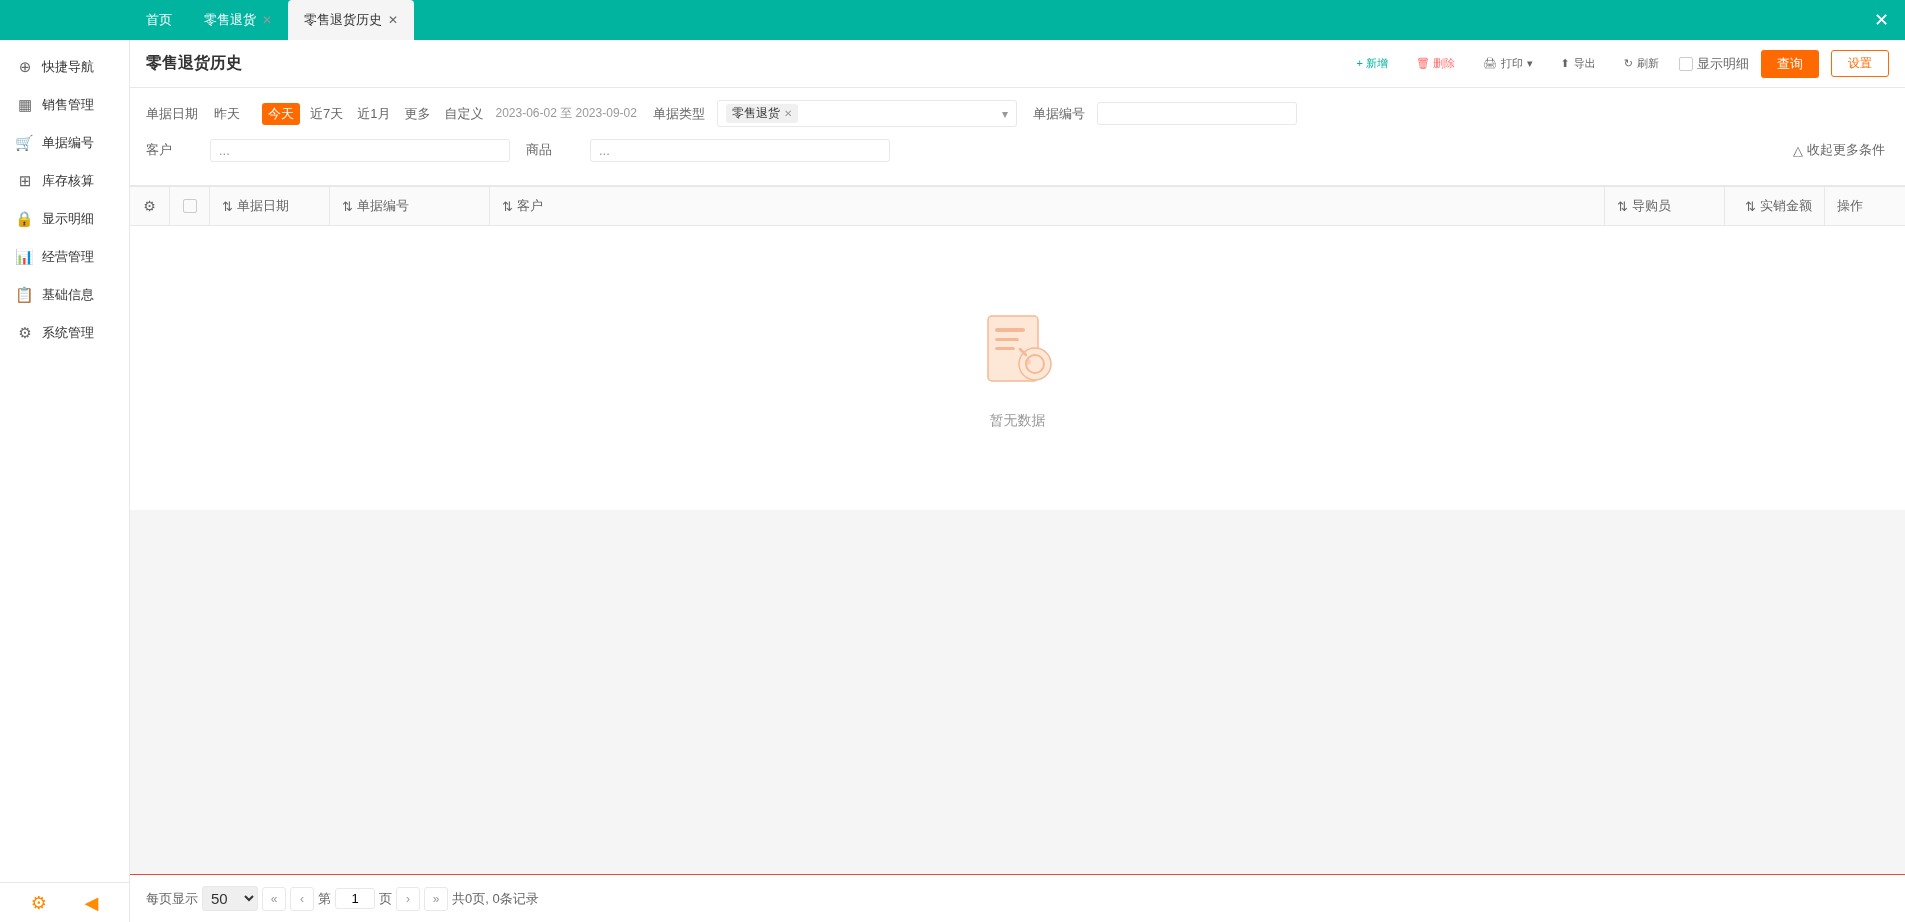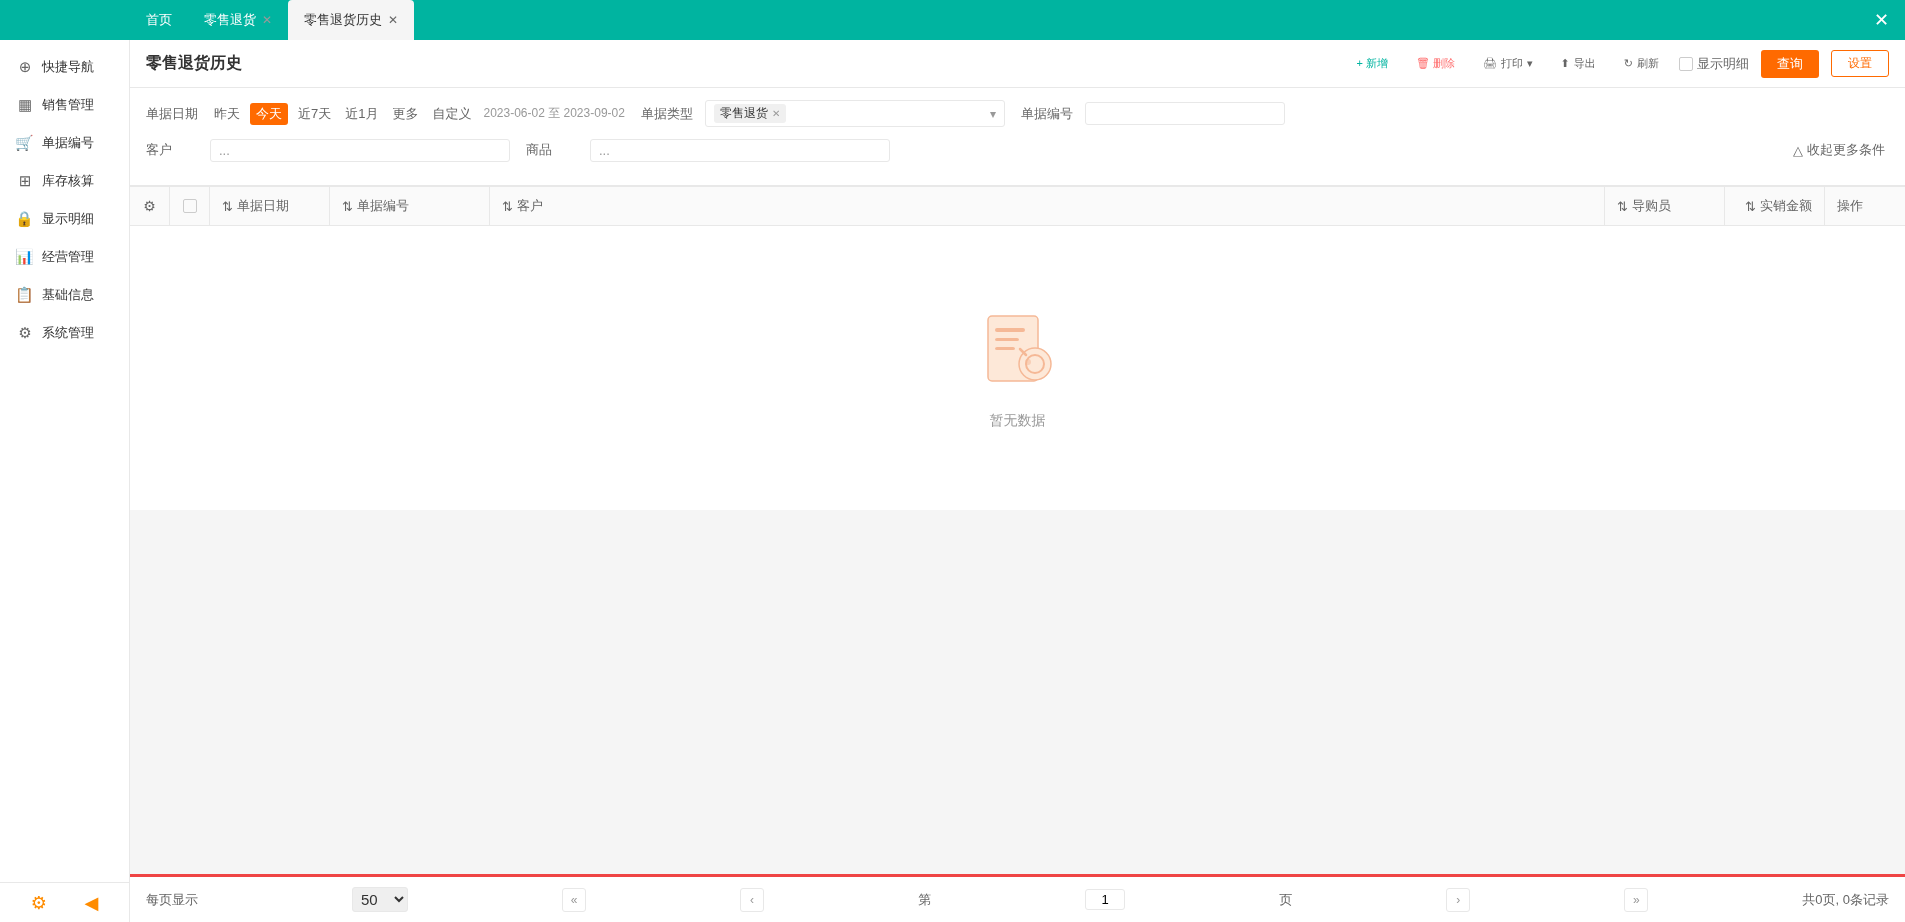--- a/index.html
+++ b/index.html
@@ -219,20 +219,21 @@
       color: #666;
       font-size: 13px;
       cursor: pointer;
       padding: 2px 4px;
     }
     .date-opt.active {
       background: #ff6a00;
       color: #fff;
       border-radius: 3px;
       padding: 2px 6px;
+      margin-left: 12px;
     }
     .date-range {
       color: #999;
       font-size: 12px;
     }
     .filter-tag-input {
       display: flex;
       align-items: center;
       border: 1px solid #e8e8e8;
       border-radius: 3px;
@@ -371,24 +372,24 @@
     }
 
     
     .table-footer {
       position: absolute;
       bottom: 0;
       left: 130px;
       right: 0;
       height: 48px;
       background: #fff;
-      border-top: 3px solid #ef4444;
-      display: flex;
-      align-items: center;
-      justify-content: space-between;
+      border-top: 1px solid #ef4444;
+      display: flex;
+      align-items: center;
+      justify-content: flex-start;
       padding: 0 16px;
       gap: 4px;
       font-size: 13px;
       color: #666;
     }
     .page-size-select {
       border: 1px solid #e8e8e8;
       border-radius: 3px;
       padding: 2px 4px;
       font-size: 15px;

